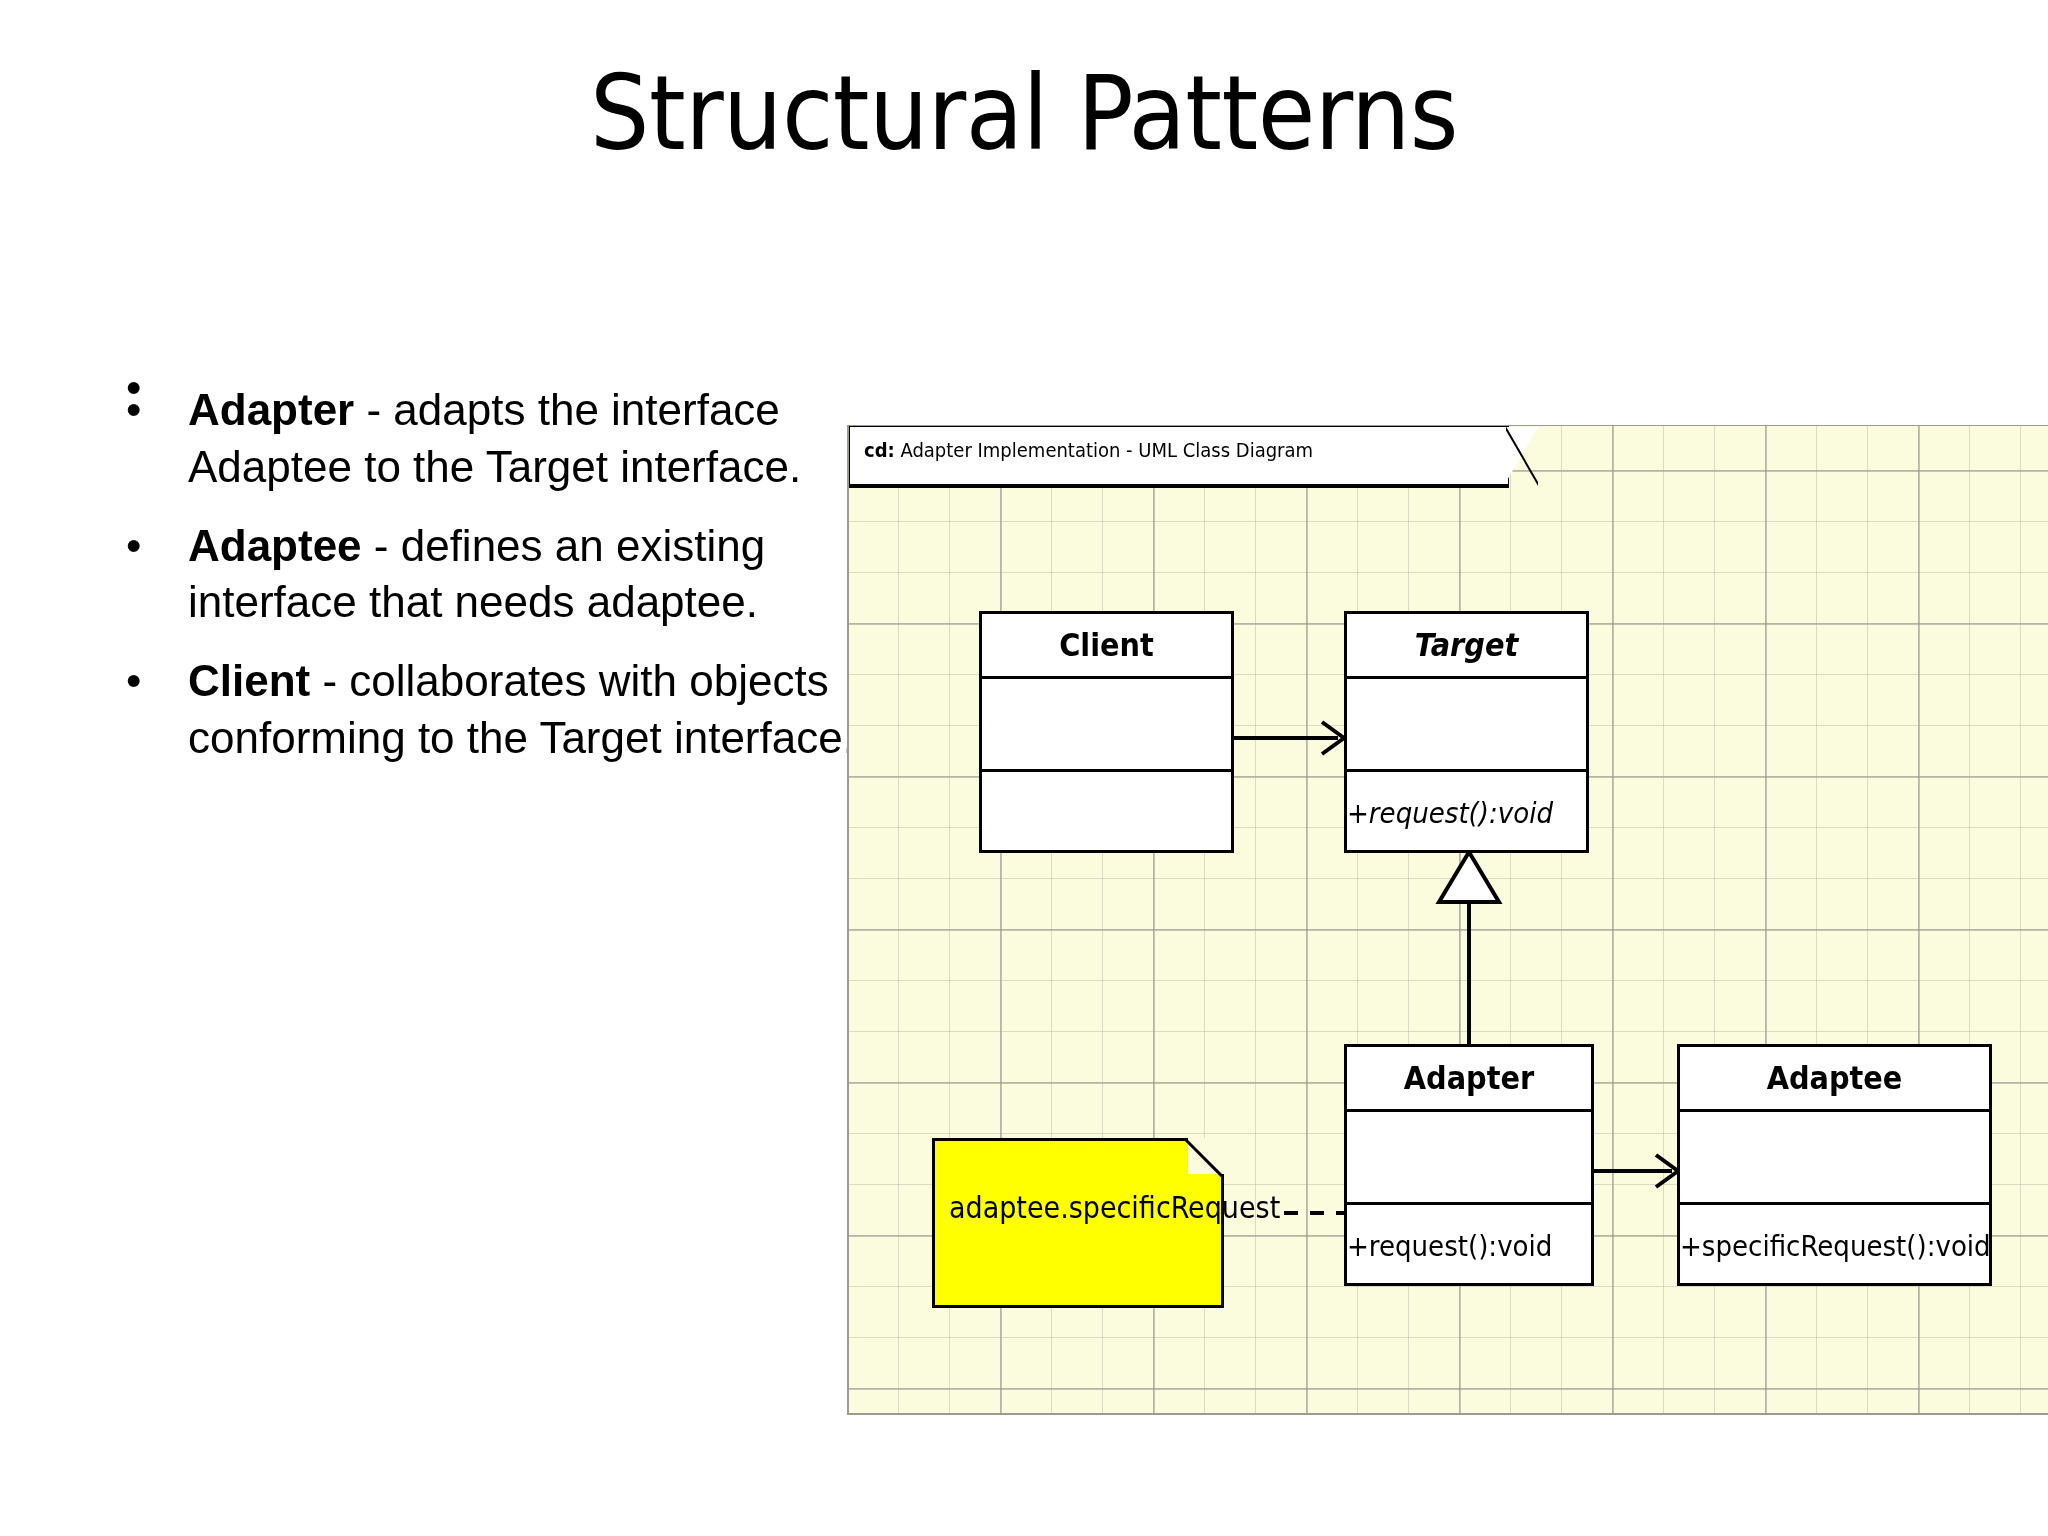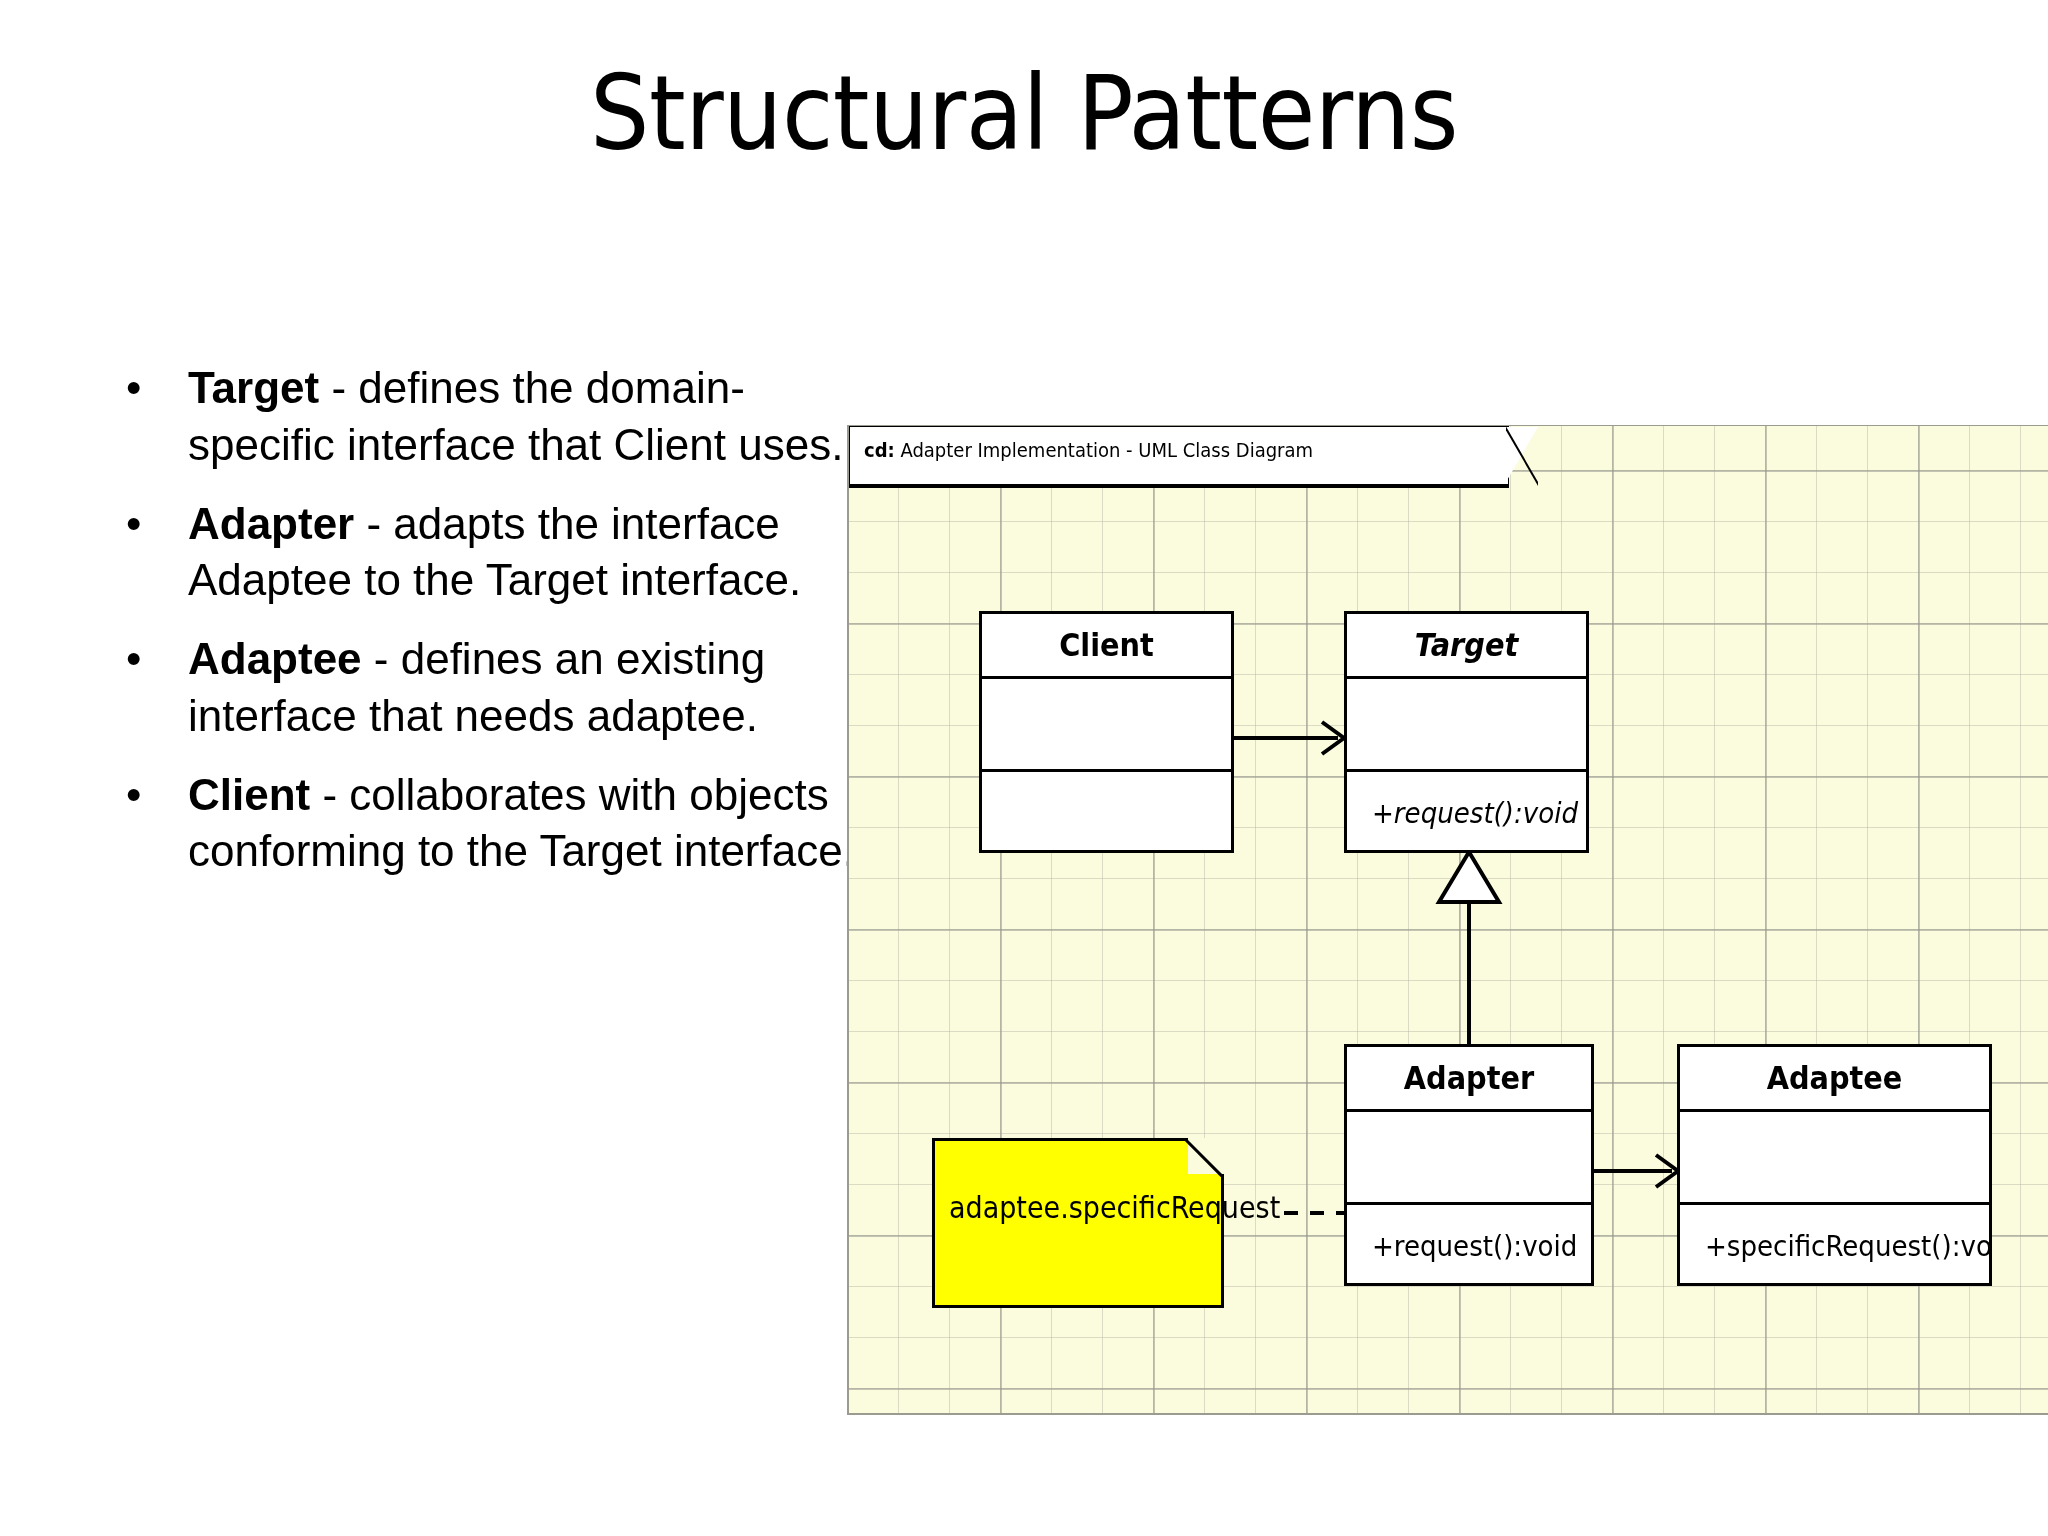--- a/index.html
+++ b/index.html
@@ -162,21 +162,21 @@
     overflow: hidden;
   }
   .uml-name.italic { font-style: italic; }
   .uml-attrs {
     height: 90px;
     border-bottom: 3px solid #000;
   }
   .uml-ops {
     height: 82px;
     line-height: 82px;
-    padding-left: 25px;
+    padding-left: 0;
     font-family: "DejaVu Sans Condensed", "Liberation Sans Narrow", "Liberation Sans", sans-serif;
     font-size: 29px;
     white-space: nowrap;
     overflow: hidden;
   }
   .uml-ops.italic { font-style: italic; }
   .uml-ops.empty { padding-left: 0; }
 
   #class-client  { left: 130px; top: 185px; width: 255px; height: 242px; }
   #class-target  { left: 495px; top: 185px; width: 245px; height: 242px; }
@@ -245,21 +245,20 @@
 <body>
 
 <div id="slide-title">
   <span class="tline">Structural Patterns</span>
 </div>
 
 <div id="bullet-list">
 
   <div class="bullet-item">
     <span class="bullet-dot">•</span>
-    <span class="bullet-text"><span class="bullet-term">Target</span><span> - defines the domain-specific interface that Client uses.</span></span>
   </div>
 
   <div class="bullet-item">
     <span class="bullet-dot">•</span>
     <span class="bullet-text"><span class="bullet-term">Adapter</span><span> - adapts the interface Adaptee to the Target interface.</span></span>
   </div>
 
   <div class="bullet-item">
     <span class="bullet-dot">•</span>
     <span class="bullet-text"><span class="bullet-term">Adaptee</span><span> - defines an existing interface that needs adaptee.</span></span>

